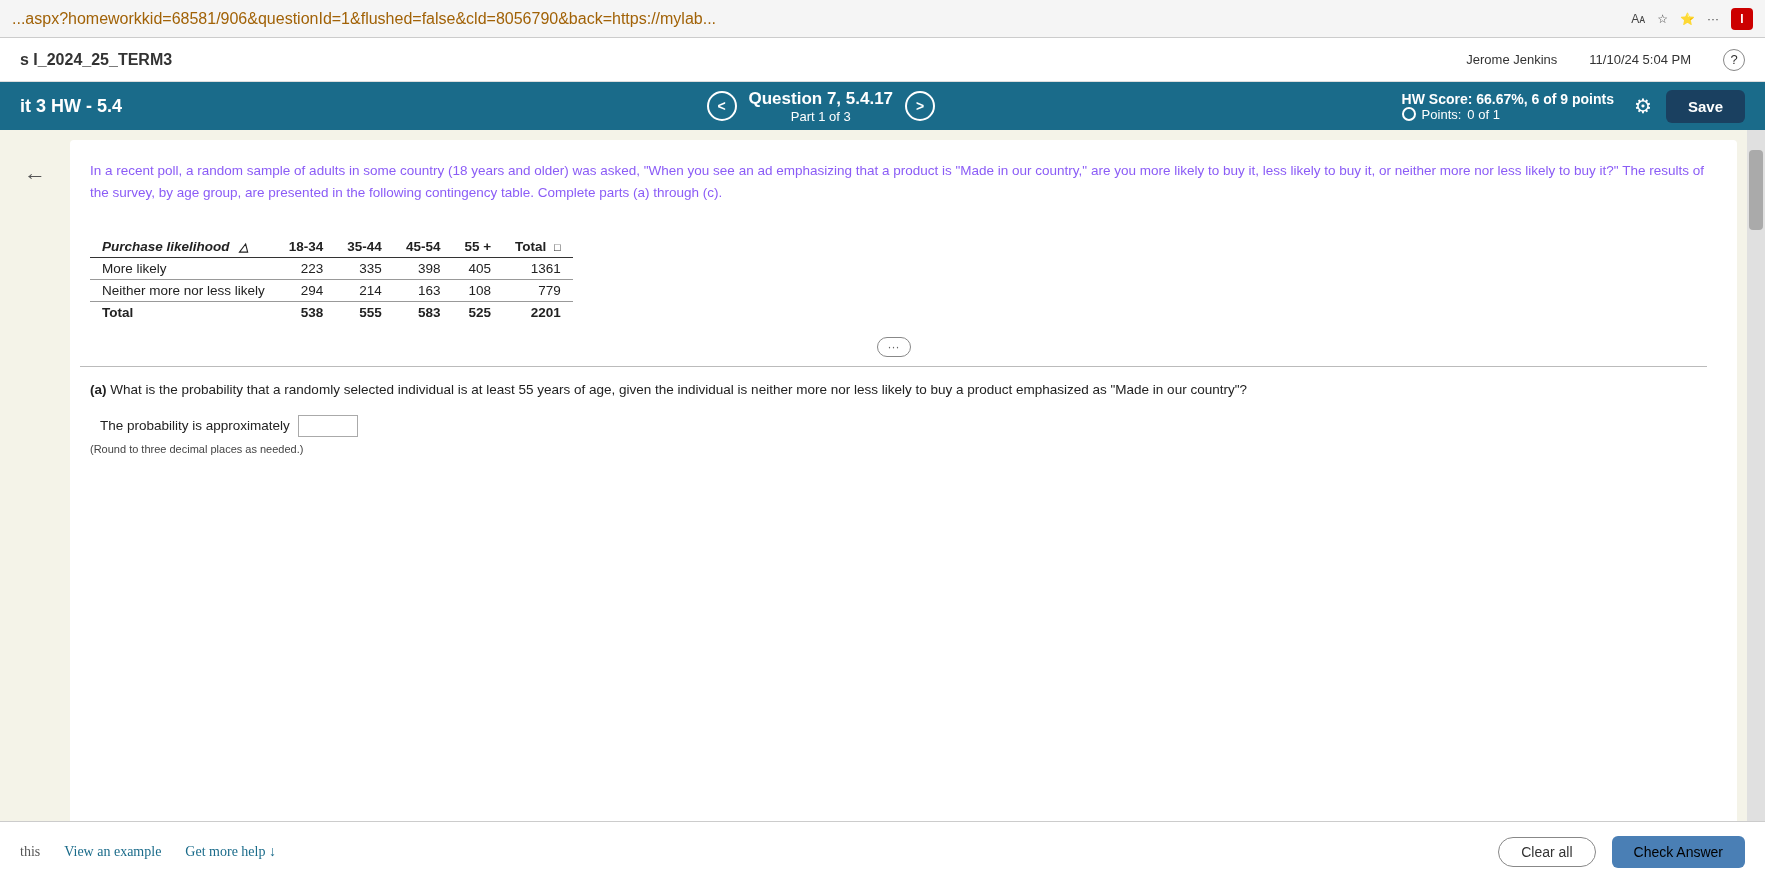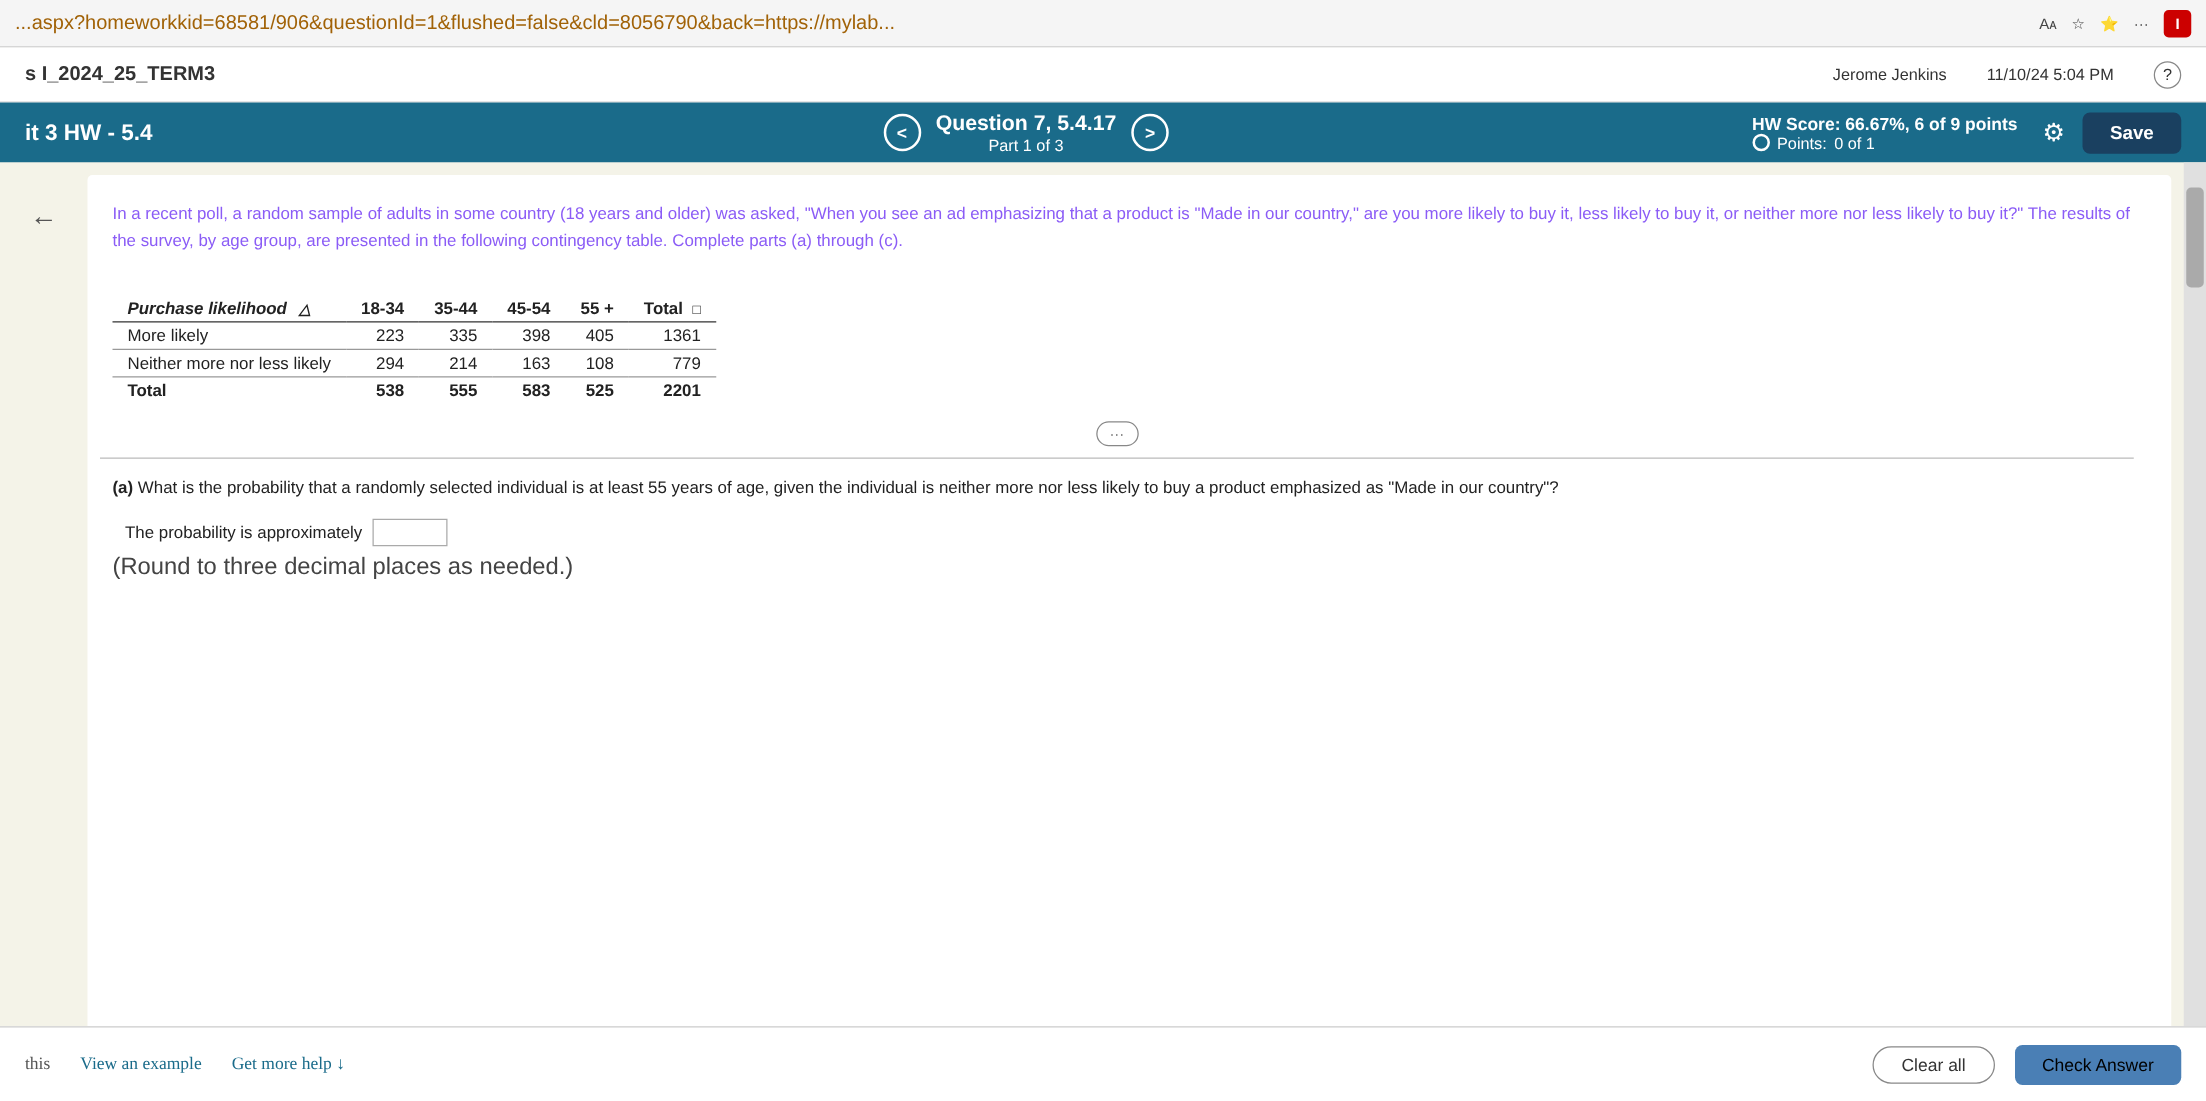--- a/index.html
+++ b/index.html
@@ -205,21 +205,21 @@
     }
     .answer-input {
       width: 60px;
       height: 22px;
       border: 1px solid #aaa;
       background: #fff;
       font-size: 13px;
       padding: 2px 4px;
     }
     .answer-hint {
-      font-size: 19px;
+      font-size: 11px;
       color: #444;
       margin-left: 10px;
     }
 
     
     .bottom-bar {
       background: #fff;
       border-top: 1px solid #ccc;
       display: flex;
       align-items: center;

